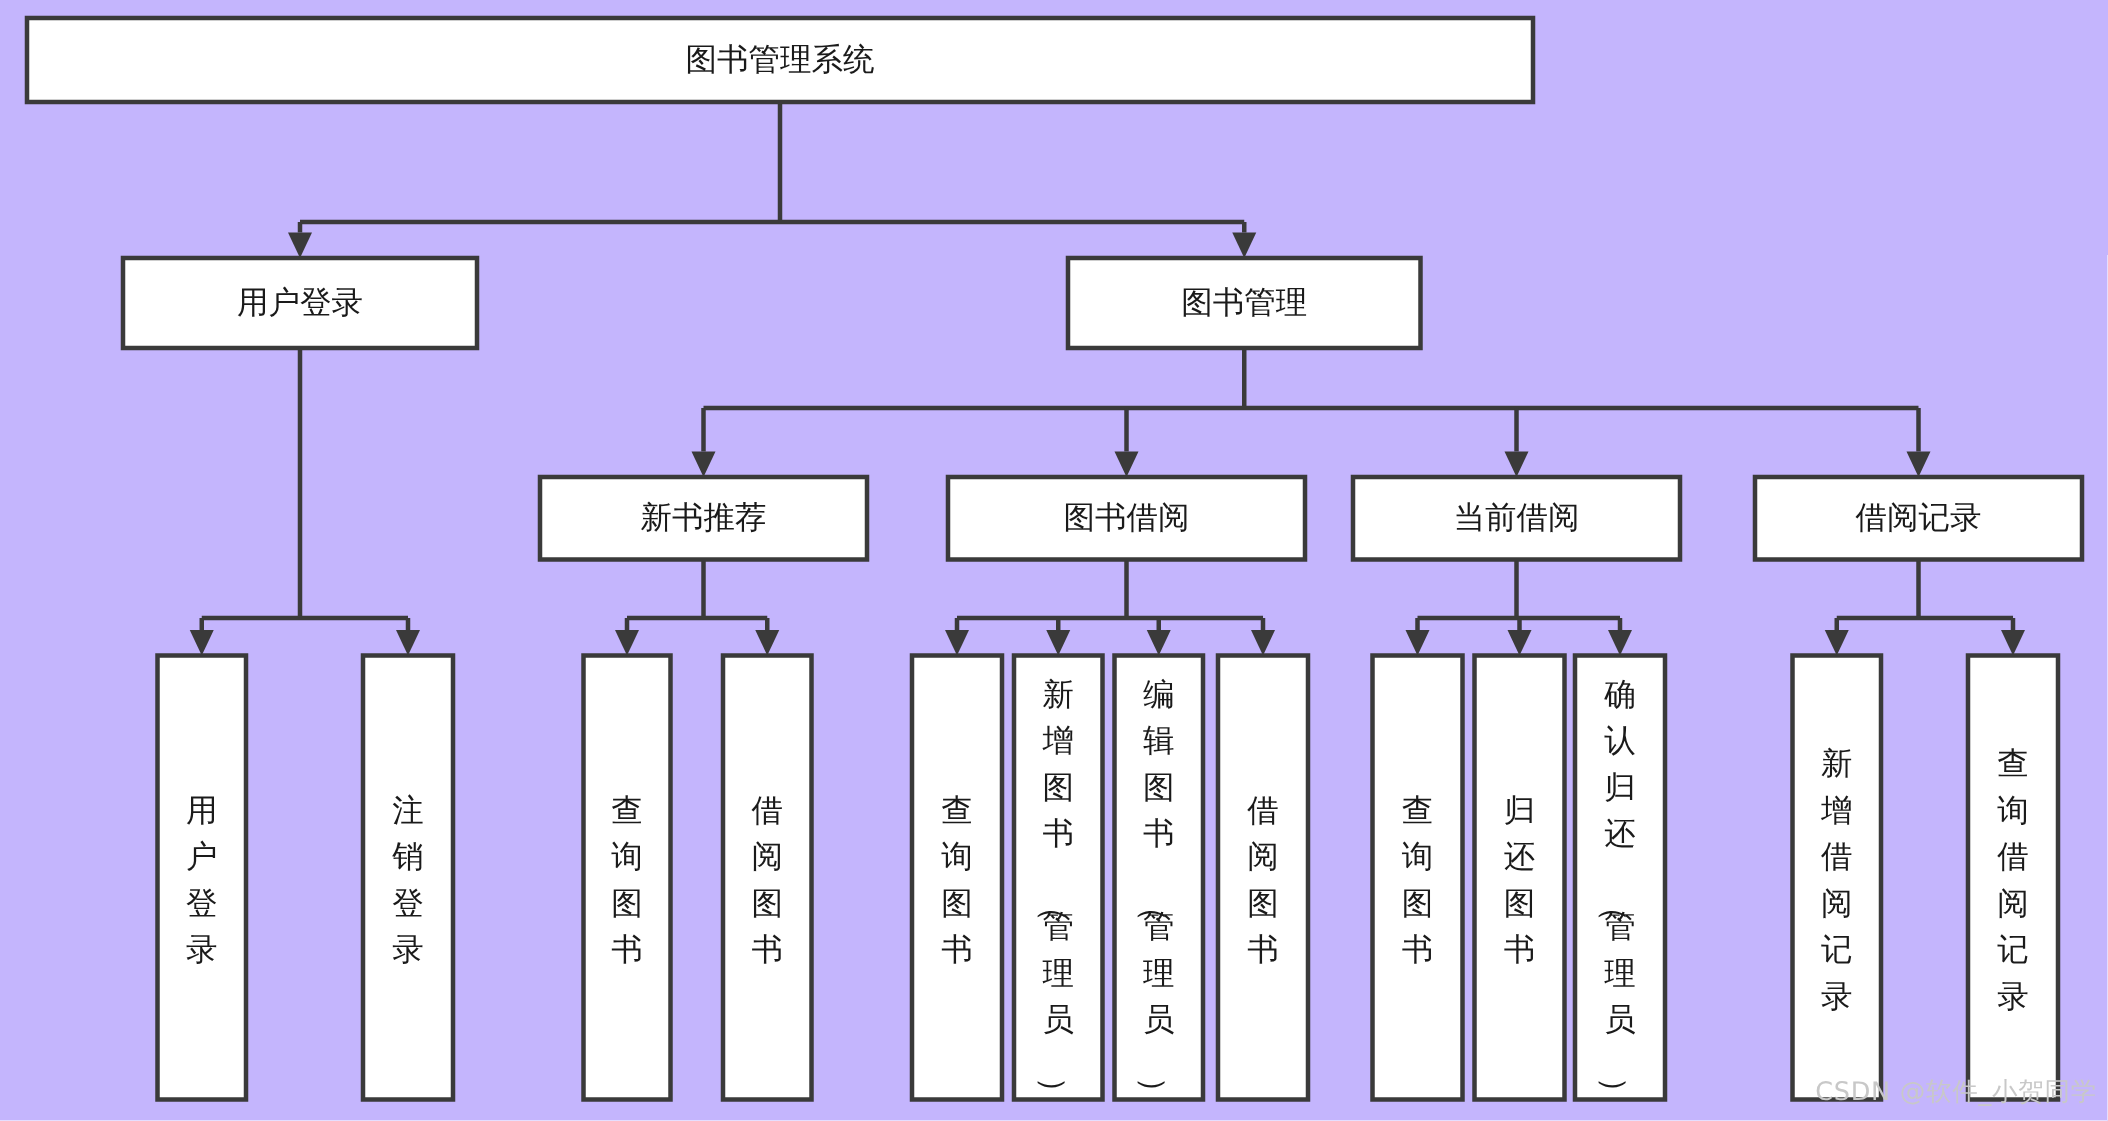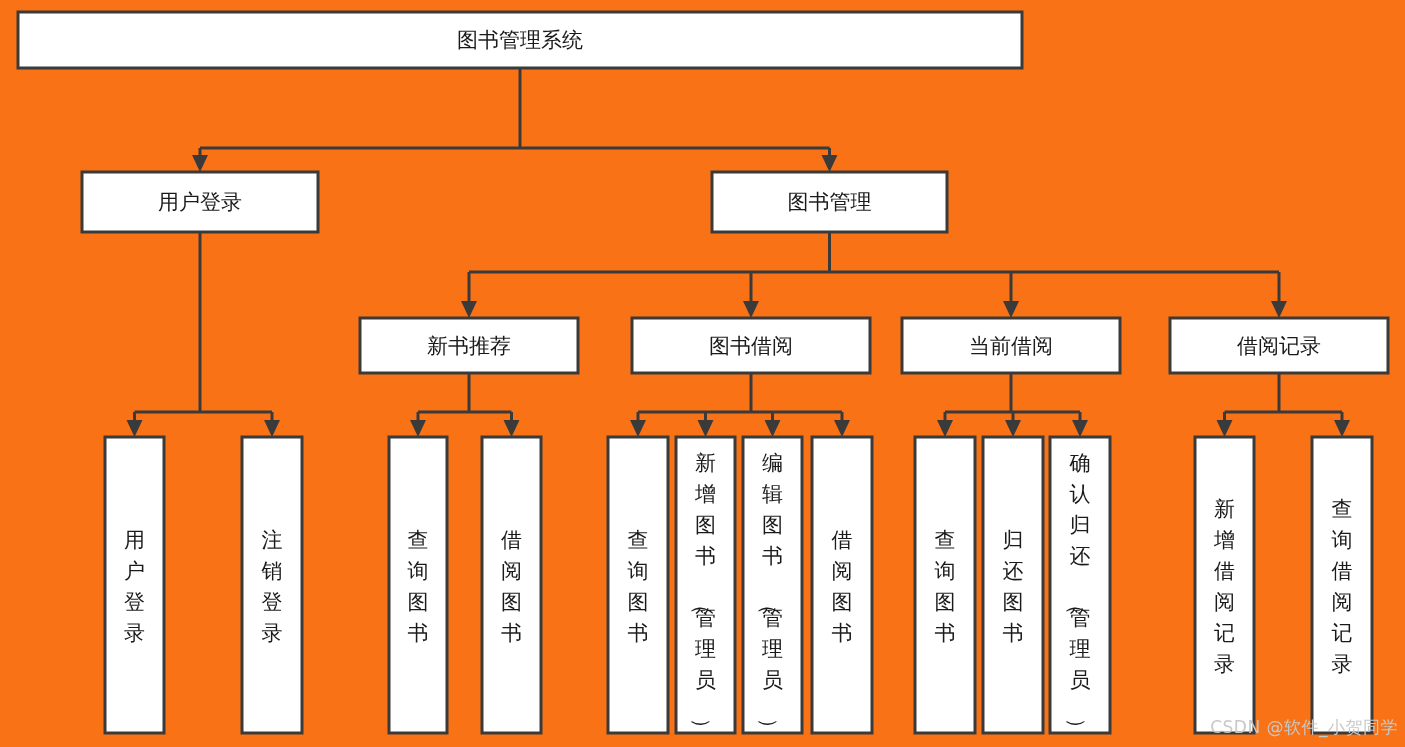--- a/index.html
+++ b/index.html
@@ -8,21 +8,21 @@
     padding: 0;
     background: #ffffff;
   }
   body {
     font-family: "DejaVu Sans", "Liberation Sans", sans-serif;
   }
   #diagram-root {
     position: relative;
     width: 1405px;
     height: 747px;
-    background: #f97316;
+    background: #c4b5fd;
     overflow: hidden;
   }
   svg.diagram-canvas {
     position: absolute;
     left: 0;
     top: 0;
     width: 1405px;
     height: 747px;
     display: block;
   }

